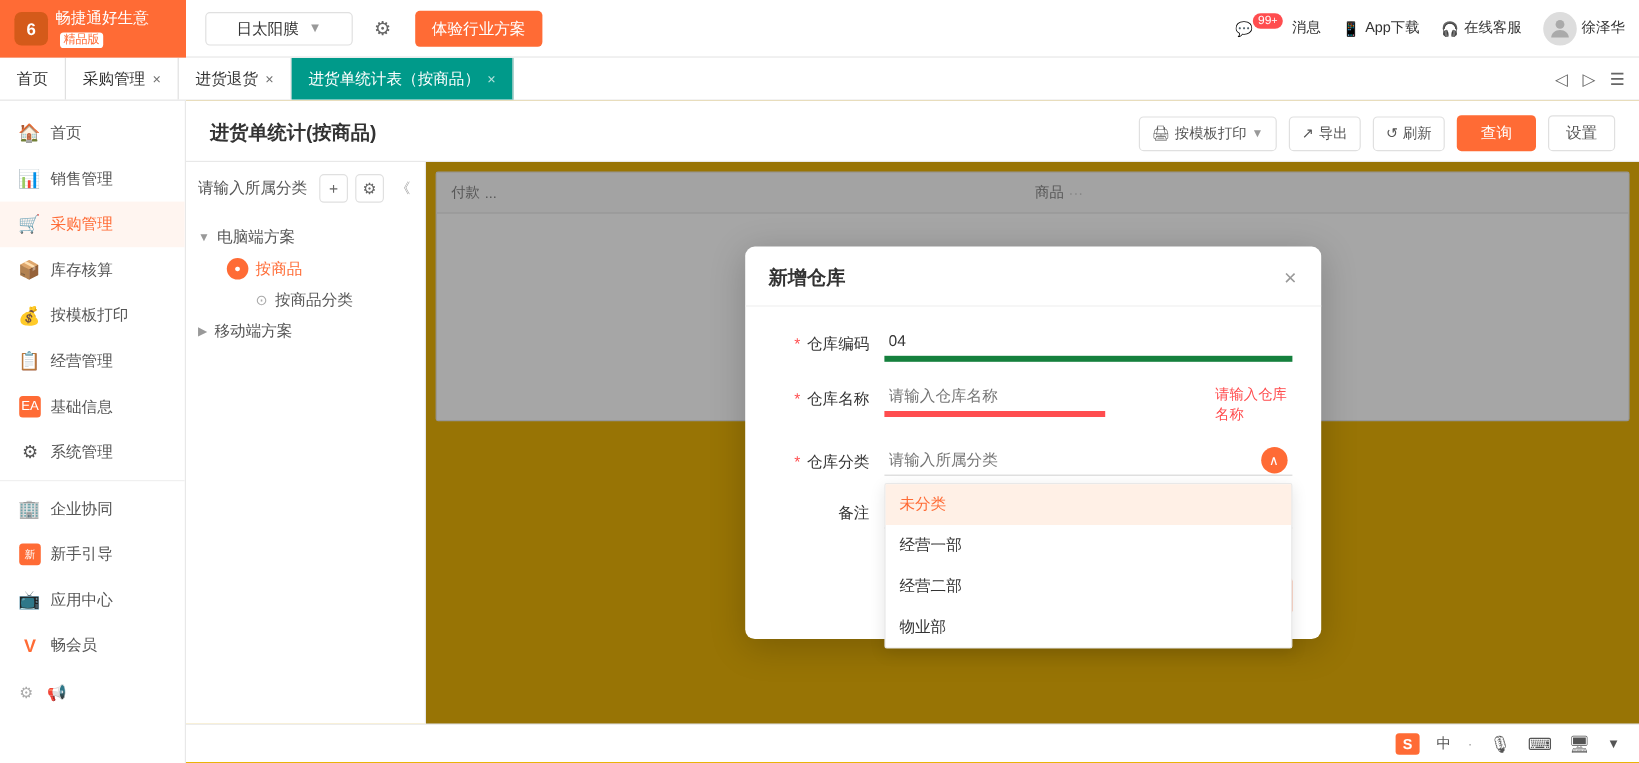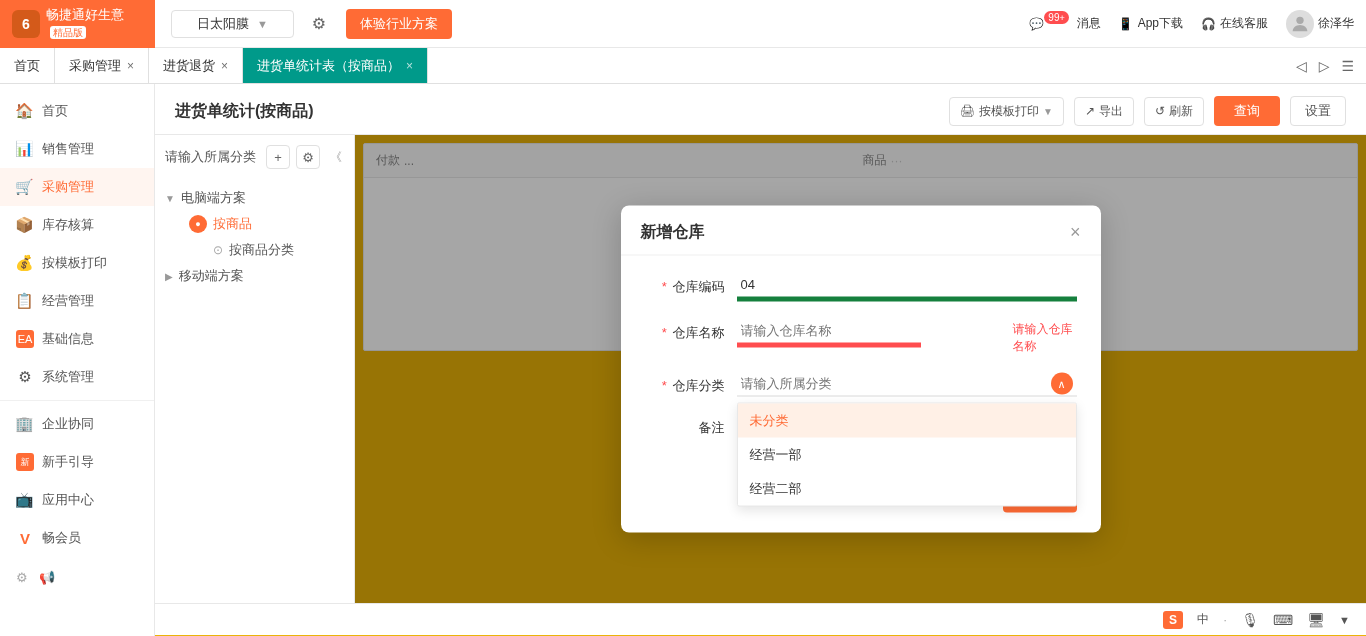--- a/index.html
+++ b/index.html
@@ -479,20 +479,23 @@
                 <div class="dropdown-list">
                   <div class="dropdown-item selected">
                     <span>未分类</span>
                   </div>
                   <div class="dropdown-item">
                     <span>经营一部</span>
                   </div>
                   <div class="dropdown-item">
                     <span>经营二部</span>
                   </div>
+                  <div class="dropdown-item">
+                    <span>物业部</span>
+                  </div>
                 </div>
               </div>
             </div>
 
             <div class="form-row" style="margin-top:8px;">
               <div class="form-label">
                 <span>备注</span>
               </div>
               <textarea class="textarea-input" style=""></textarea>
             </div>

